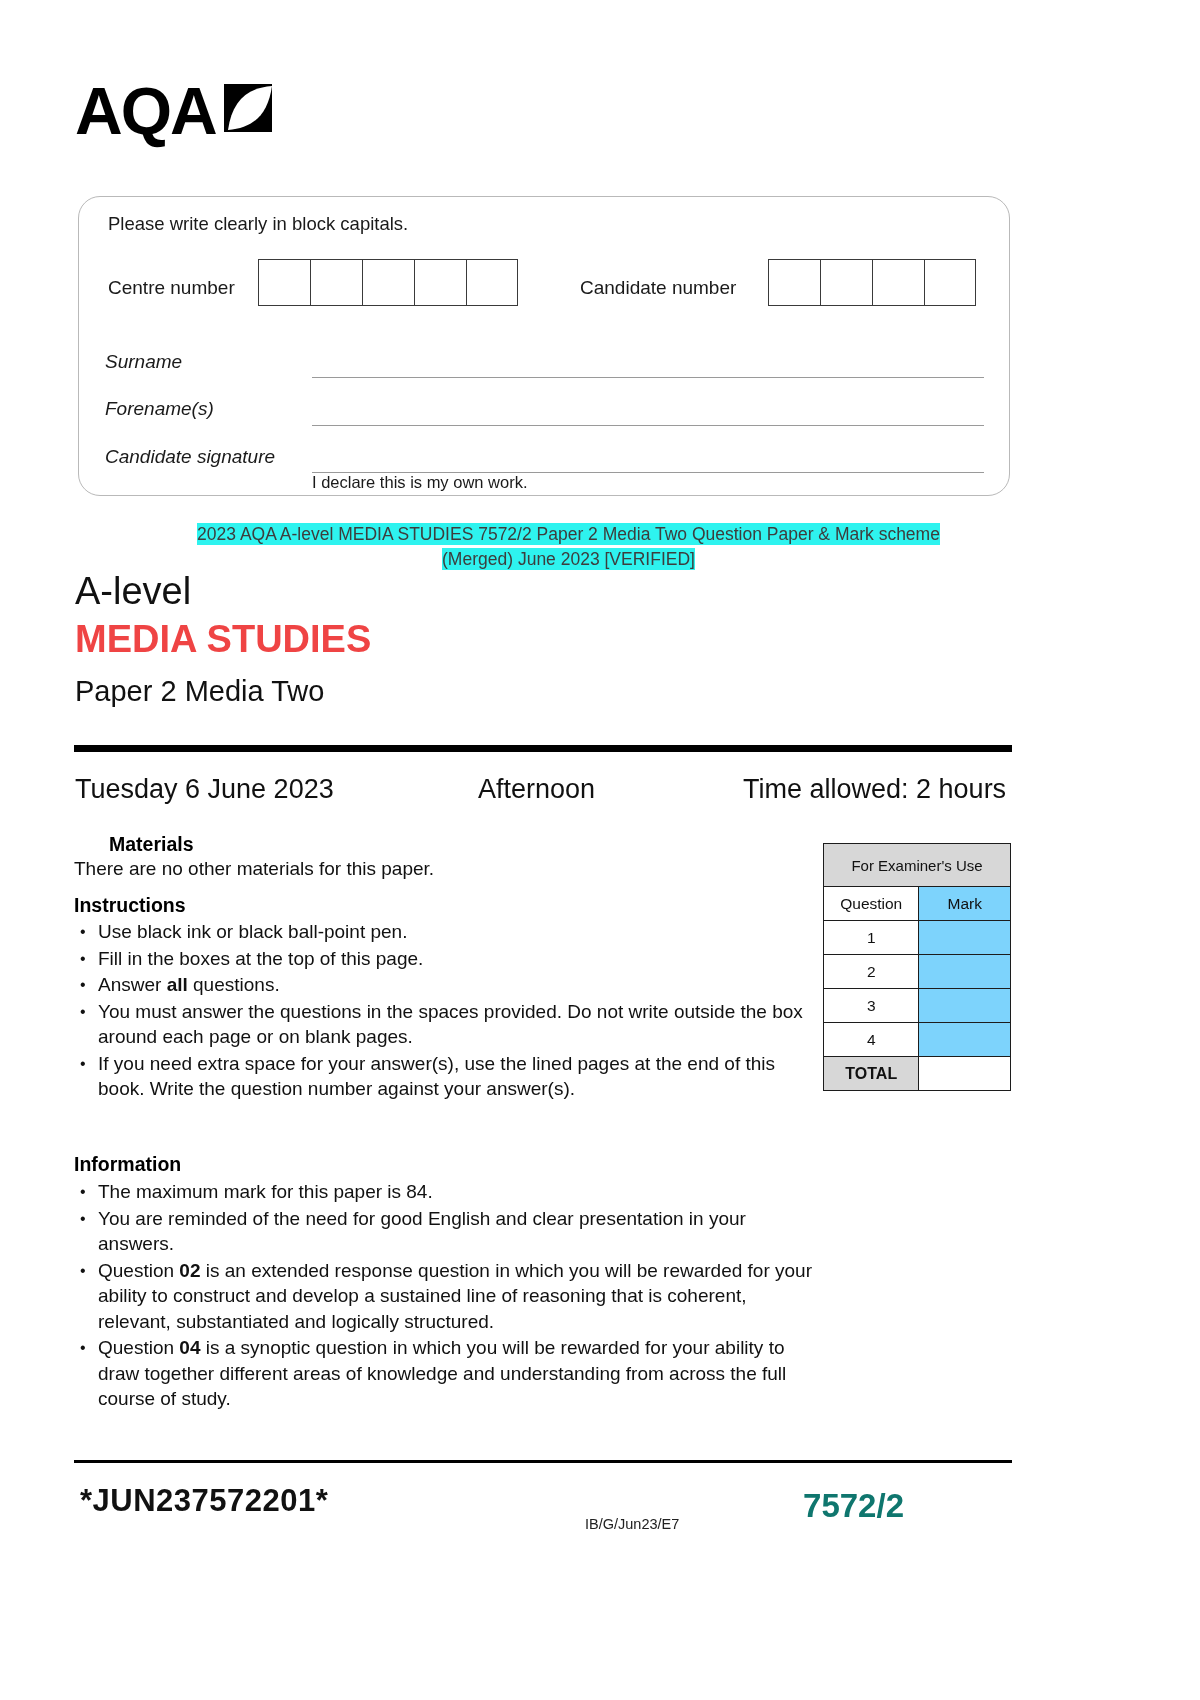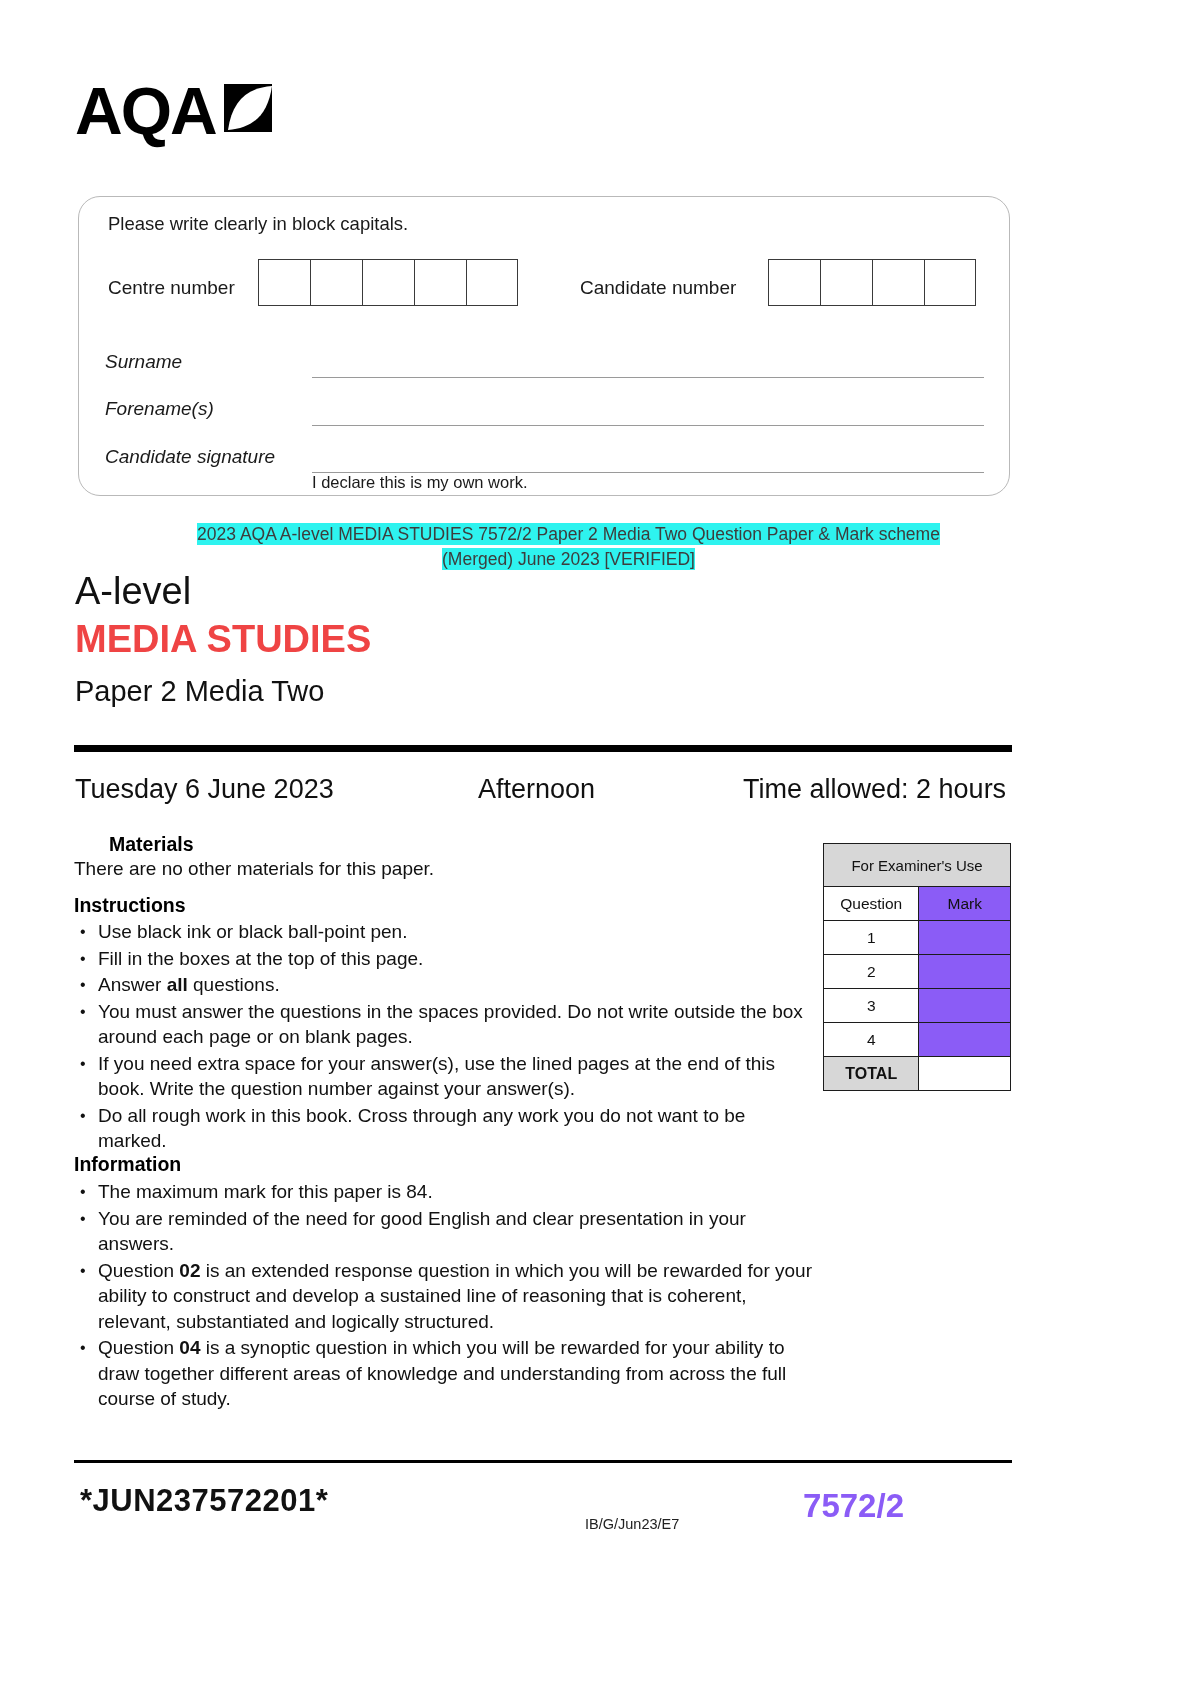--- a/index.html
+++ b/index.html
@@ -241,21 +241,21 @@
     height: 31px;
     background: #ffffff;
     color: #111;
   }
   .ex-table td.hdr {
     background: #d7d7d7;
     font-size: 15px;
     height: 40px;
   }
   .ex-table td.shade {
-    background: #8b5cf6;
+    background: #7dd3fc;
   }
   .ex-table td.total {
     background: #d7d7d7;
     font-weight: bold;
     font-size: 16px;
   }
   .ex-table td.qcol { width: 95px; }
   .ex-table td.mcol { width: 93px; }
 
   
@@ -274,21 +274,21 @@
     top: 1516px;
     font-size: 14.5px;
     color: #222;
   }
   .footer-code {
     position: absolute;
     right: 188px;
     top: 1487px;
     font-size: 33px;
     font-weight: bold;
-    color: #8b5cf6;
+    color: #0f766e;
   }
 </style>
 </head>
 <body>
 
 <div class="page">
 
   <div class="logo-wrap">
     <div class="logo-text">AQA</div>
     <div class="logo-mark">
@@ -346,21 +346,20 @@
   <div class="sec-head" id="materials-head">Materials</div>
   <div class="sec-text" id="materials-text">There are no other materials for this paper.</div>
 
   <div class="sec-head" id="instructions-head">Instructions</div>
   <ul class="bullets" id="instructions-list">
       <li>Use black ink or black ball-point pen.</li>
       <li>Fill in the boxes at the top of this page.</li>
       <li>Answer <b>all</b> questions.</li>
       <li>You must answer the questions in the spaces provided. Do not write outside the box around each page or on blank pages.</li>
       <li>If you need extra space for your answer(s), use the lined pages at the end of this book. Write the question number against your answer(s).</li>
-      <li>Do all rough work in this book. Cross through any work you do not want to be marked.</li>
     </ul>
 
   <div class="sec-head" id="information-head">Information</div>
   <ul class="bullets" id="information-list">
       <li>The maximum mark for this paper is 84.</li>
       <li>You are reminded of the need for good English and clear presentation in your answers.</li>
       <li>Question <b>02</b> is an extended response question in which you will be rewarded for your ability to construct and develop a sustained line of reasoning that is coherent, relevant, substantiated and logically structured.</li>
       <li>Question <b>04</b> is a synoptic question in which you will be rewarded for your ability to draw together different areas of knowledge and understanding from across the full course of study.</li>
     </ul>
 

